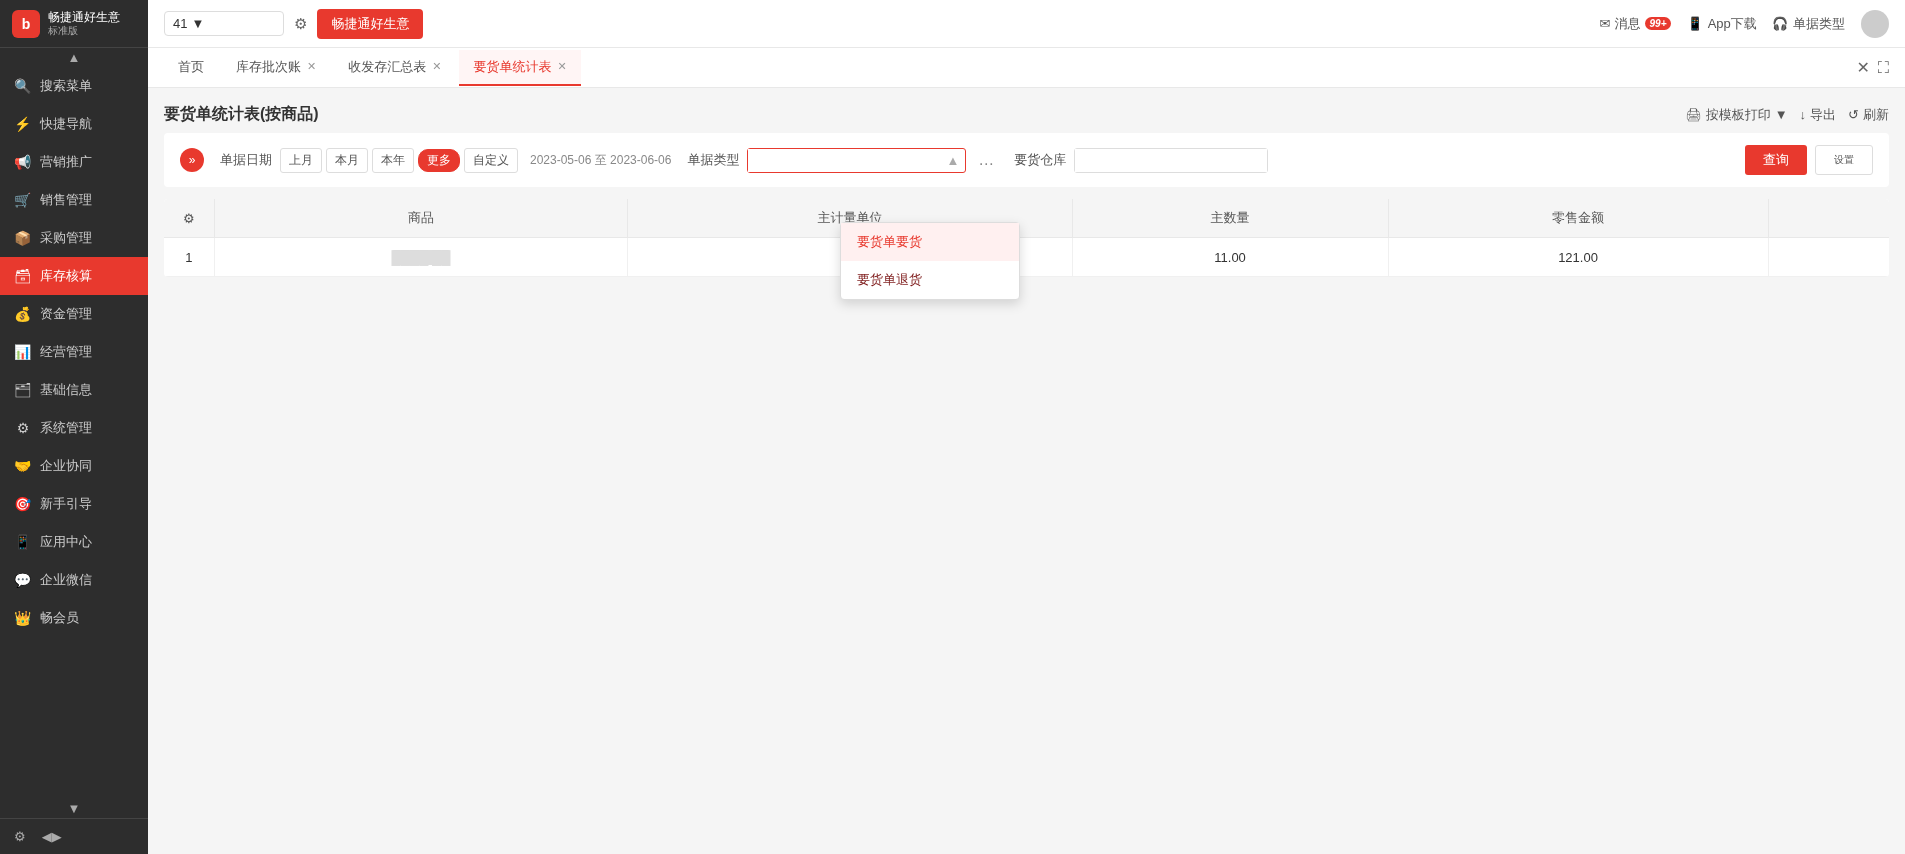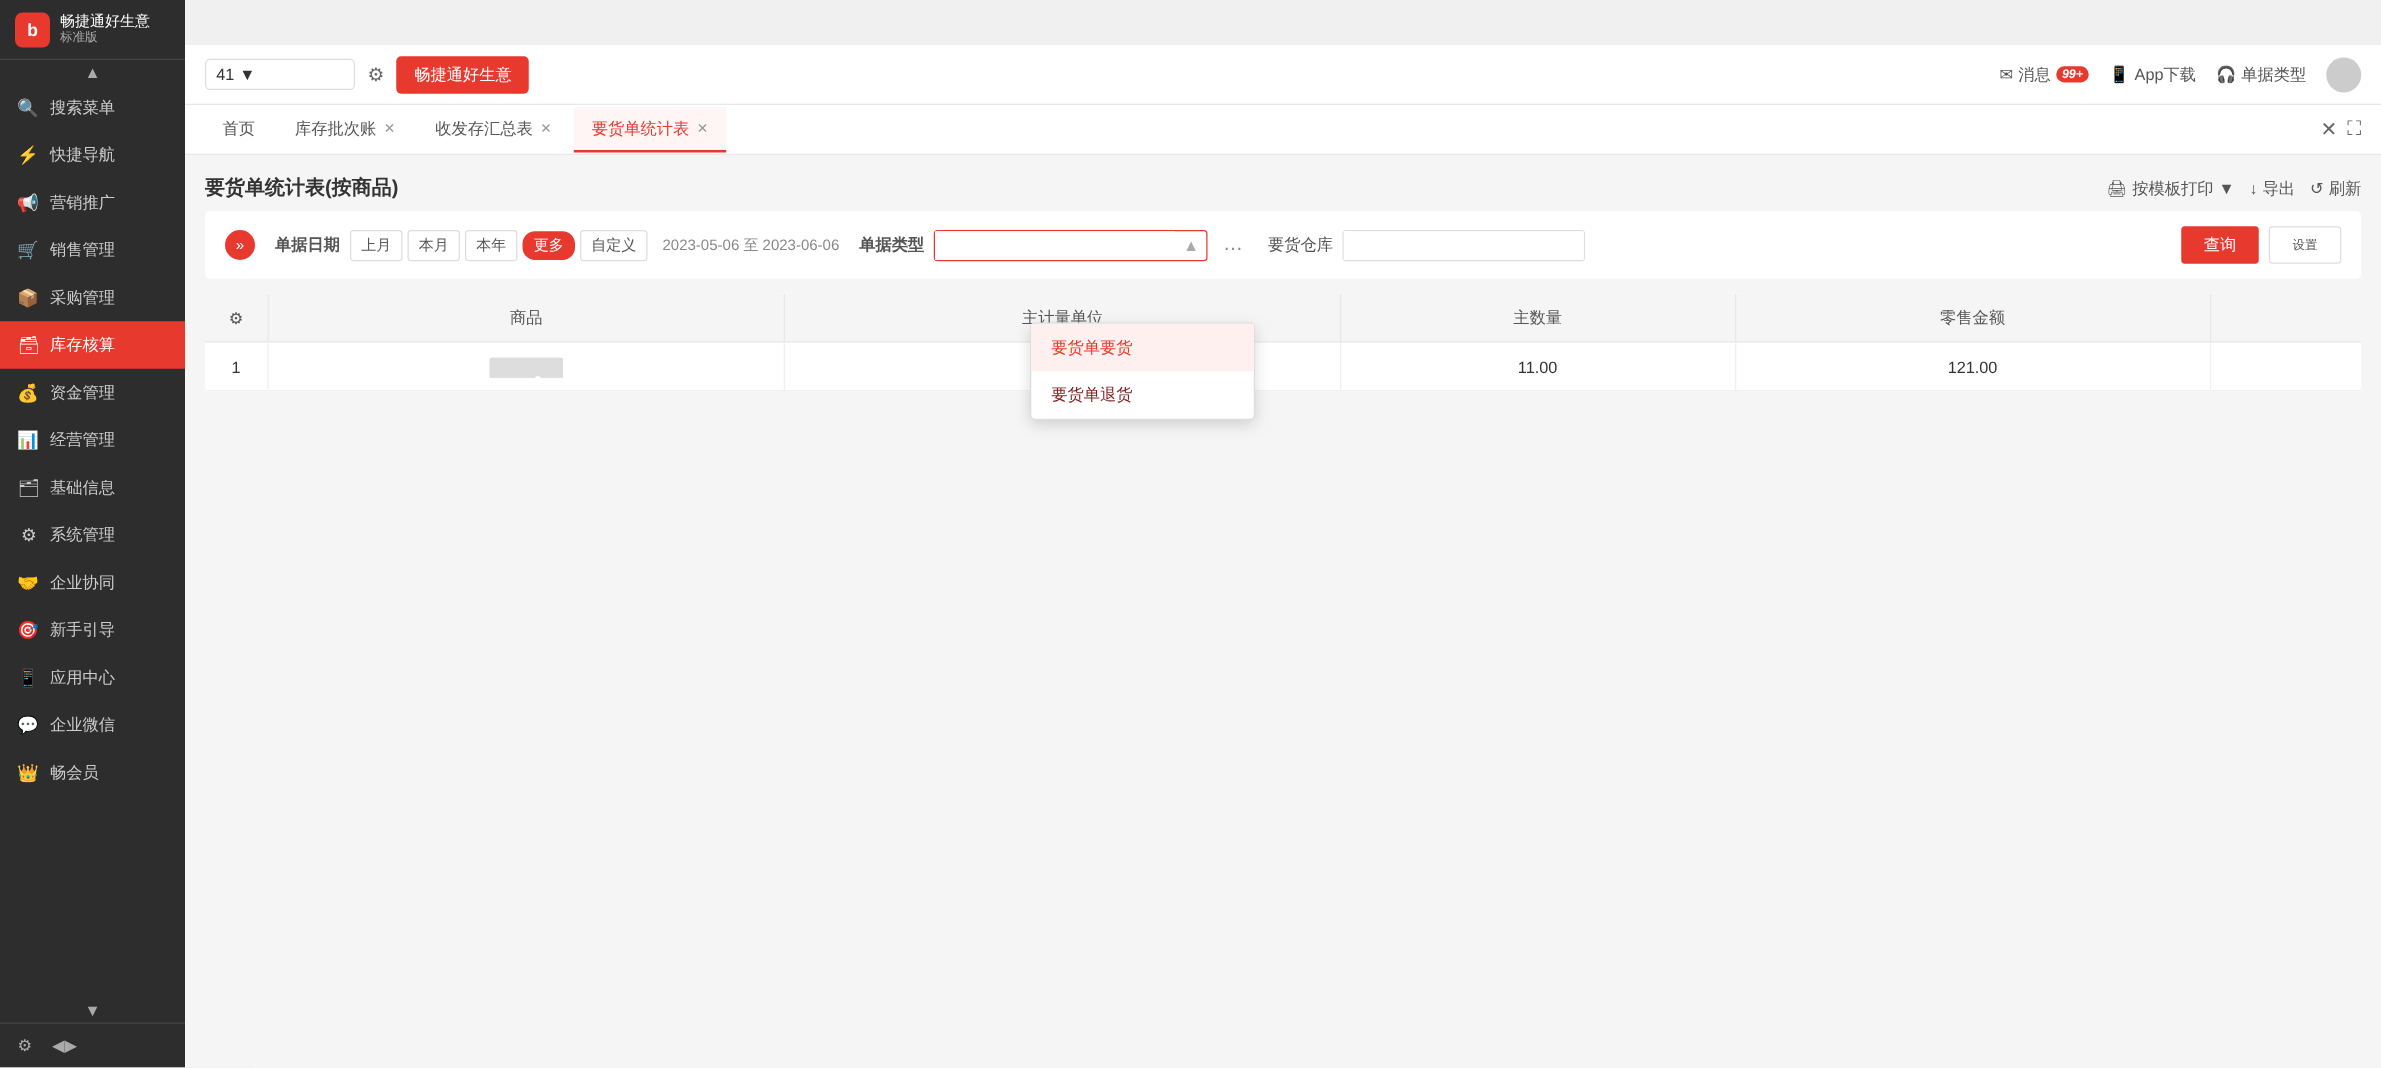--- a/index.html
+++ b/index.html
@@ -83,21 +83,20 @@
     
     .topbar {
       height: 48px;
       background: #fff;
       display: flex;
       align-items: center;
       padding: 0 16px;
       gap: 12px;
       border-bottom: 1px solid #e8e8e8;
       flex-shrink: 0;
-      margin-top: 36px;
     }
     .topbar-left { display: flex; align-items: center; gap: 10px; flex: 1; }
     .store-select {
       border: 1px solid #ddd;
       border-radius: 4px;
       padding: 4px 8px;
       font-size: 13px;
       min-width: 120px;
       display: flex;
       align-items: center;
@@ -204,21 +203,21 @@
       color: white;
       border-radius: 50%;
       display: flex;
       align-items: center;
       justify-content: center;
       cursor: pointer;
       font-size: 12px;
       flex-shrink: 0;
     }
     .filter-group { display: flex; align-items: center; gap: 8px; }
-    .filter-label { color: #555; font-size: 13px; white-space: nowrap; font-weight: bold; }
+    .filter-label { color: #555; font-size: 13px; white-space: nowrap; }
     .date-options { display: flex; gap: 4px; align-items: center; }
     .date-btn {
       padding: 3px 8px;
       border: 1px solid #ddd;
       border-radius: 3px;
       cursor: pointer;
       font-size: 12px;
       color: #555;
       background: white;
     }
@@ -290,21 +289,21 @@
       color: #555;
       border: 1px solid #ddd;
       border-radius: 3px;
       padding: 6px 18px;
       cursor: pointer;
       font-size: 10px;
     }
     .dropdown-menu {
       position: absolute;
       top: 134px;
-      left: 676px;
+      left: 692px;
       background: white;
       border: 1px solid #ddd;
       border-radius: 4px;
       box-shadow: 0 4px 12px rgba(0,0,0,0.15);
       min-width: 180px;
       z-index: 100;
       pointer-events: all;
     }
     .dropdown-item {
       padding: 10px 16px;

